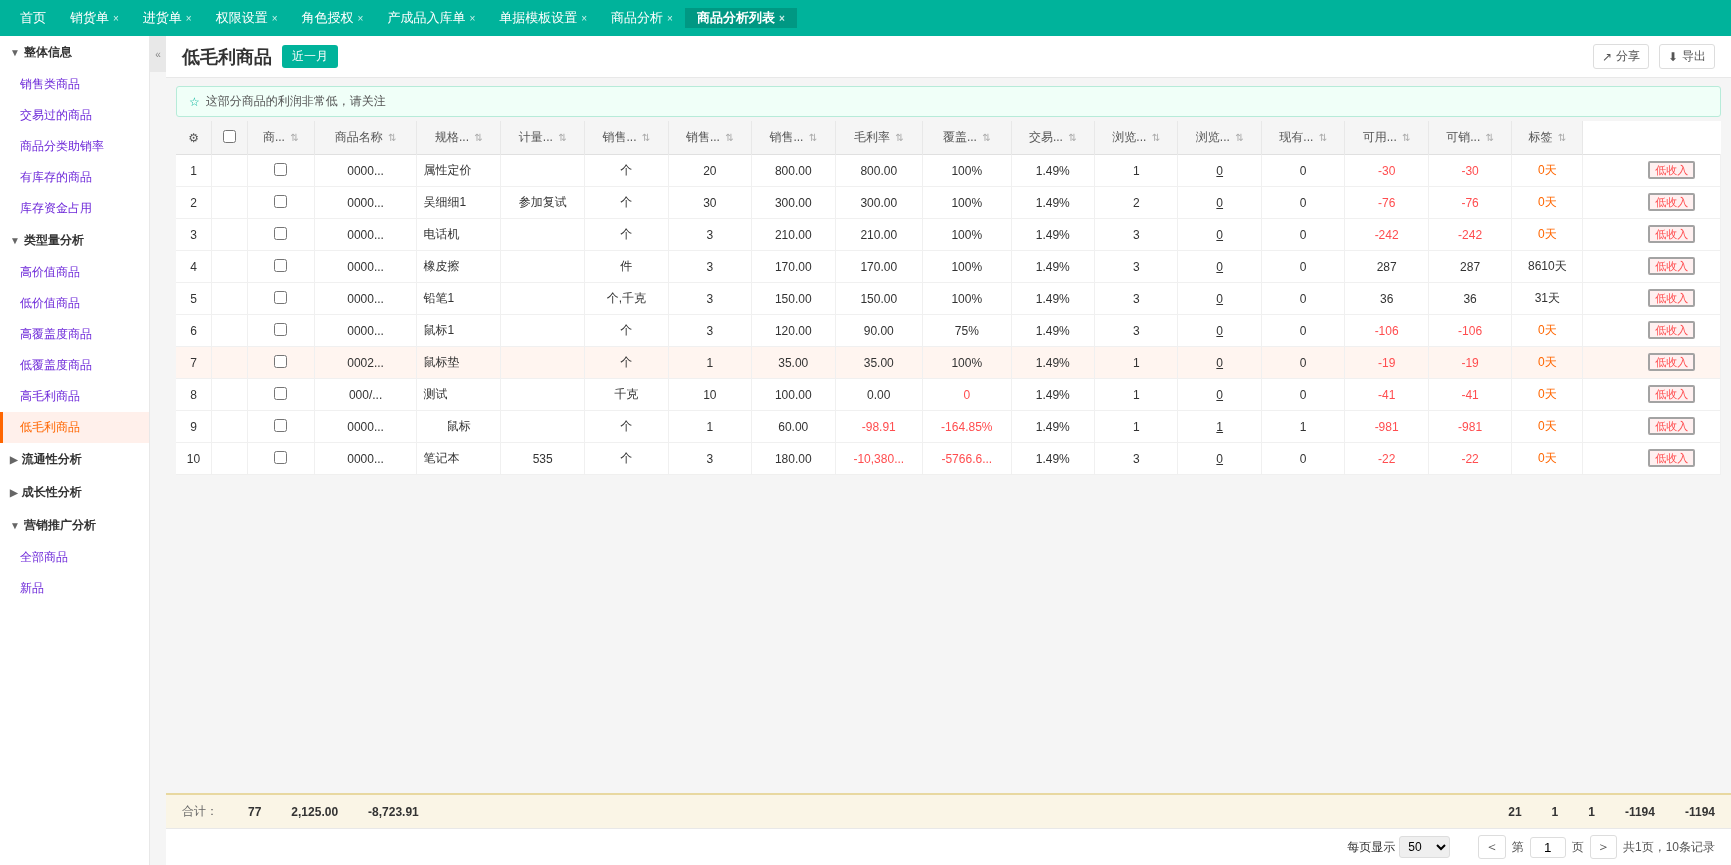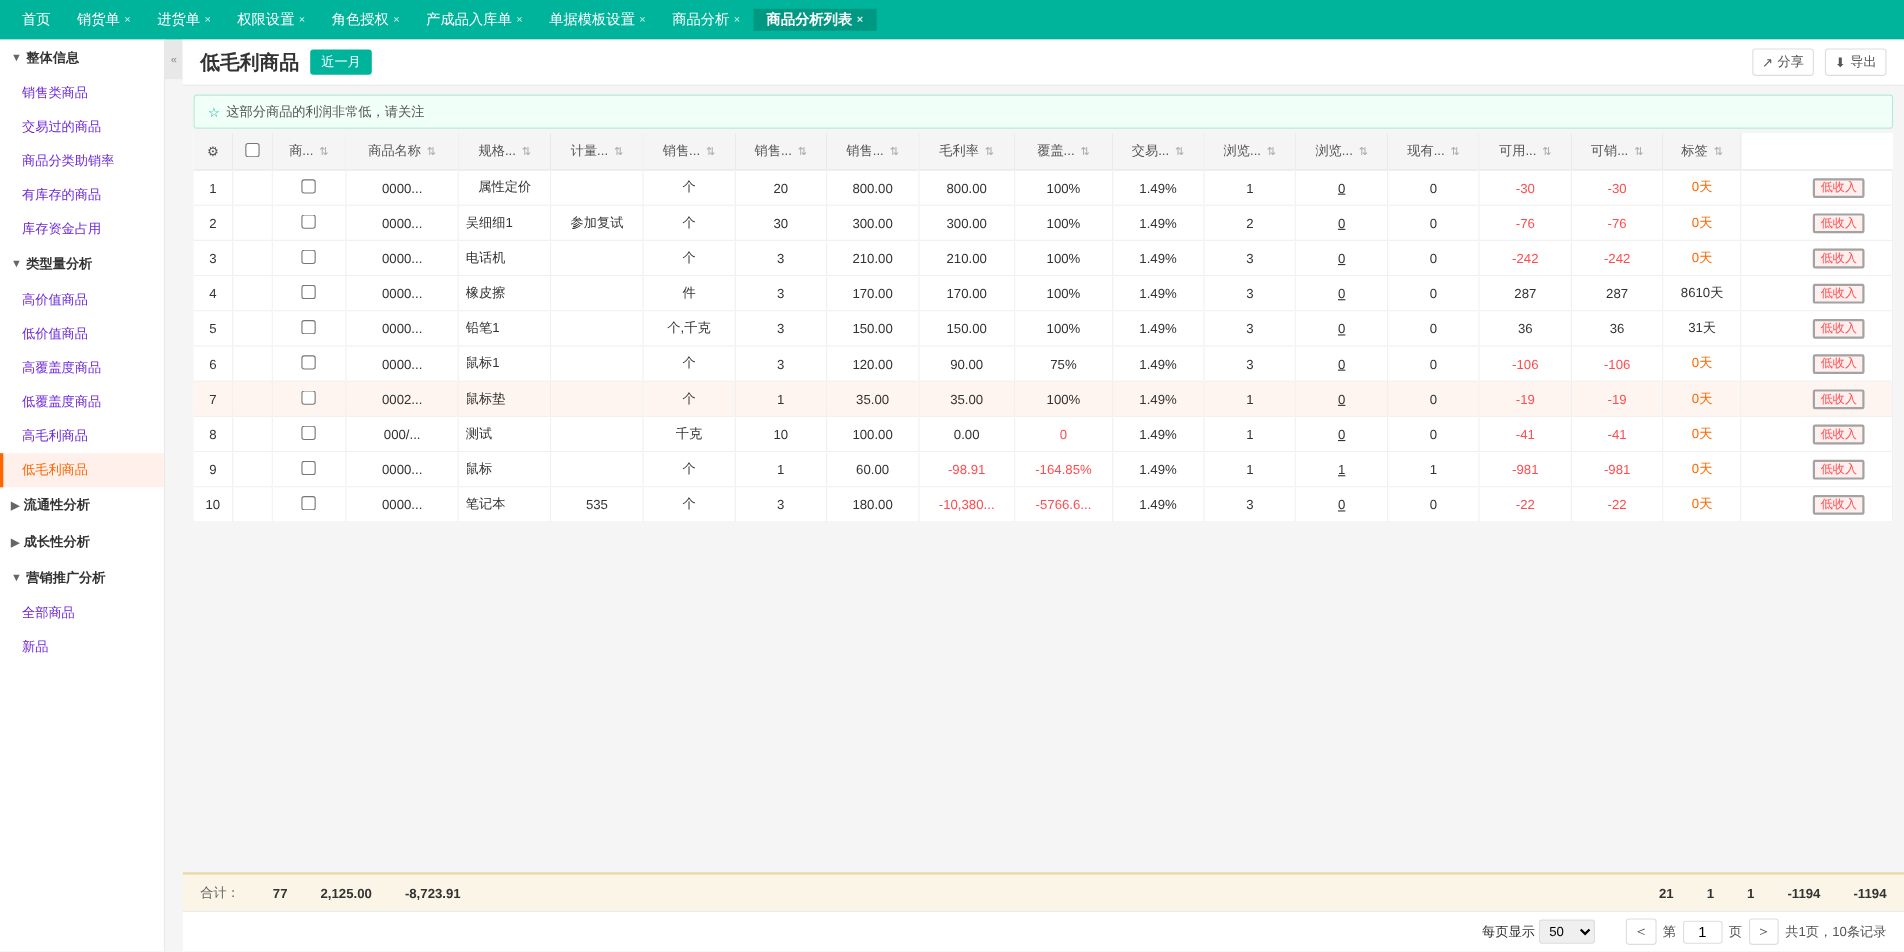--- a/index.html
+++ b/index.html
@@ -375,21 +375,21 @@
             <th>可销... <span class="sort-icon">⇅</span></th>
             <th>标签 <span class="sort-icon">⇅</span></th>
           </tr>
         </thead>
         <tbody id="table-body">
         <tr>
               <td>1</td>
       <td></td>
       <td><input type="checkbox" style=""></td>
       <td>0000...</td>
-      <td style="text-align:center">属性定价</td>
+      <td style="text-align:left">属性定价</td>
       <td></td>
       <td>个</td>
       <td>20</td>
       <td>800.00</td>
       <td class="">800.00</td>
       <td class="">100%</td>
       <td>1.49%</td>
       <td>1</td>
       <td><span class="underline-link">0</span></td>
       <td>0</td>
@@ -543,21 +543,21 @@
       <td class="red">-41</td>
       <td class="red">-41</td>
       <td class="orange">0天</td>
       <td><span class="tag-badge">低收入</span></td>
     </tr>
             <tr>
               <td>9</td>
       <td></td>
       <td><input type="checkbox" style=""></td>
       <td>0000...</td>
-      <td style="text-align:left">鼠标</td>
+      <td style="text-align:center">鼠标</td>
       <td></td>
       <td>个</td>
       <td>1</td>
       <td>60.00</td>
       <td class="red">-98.91</td>
       <td class="red">-164.85%</td>
       <td>1.49%</td>
       <td>1</td>
       <td><span class="underline-link">1</span></td>
       <td>1</td>

